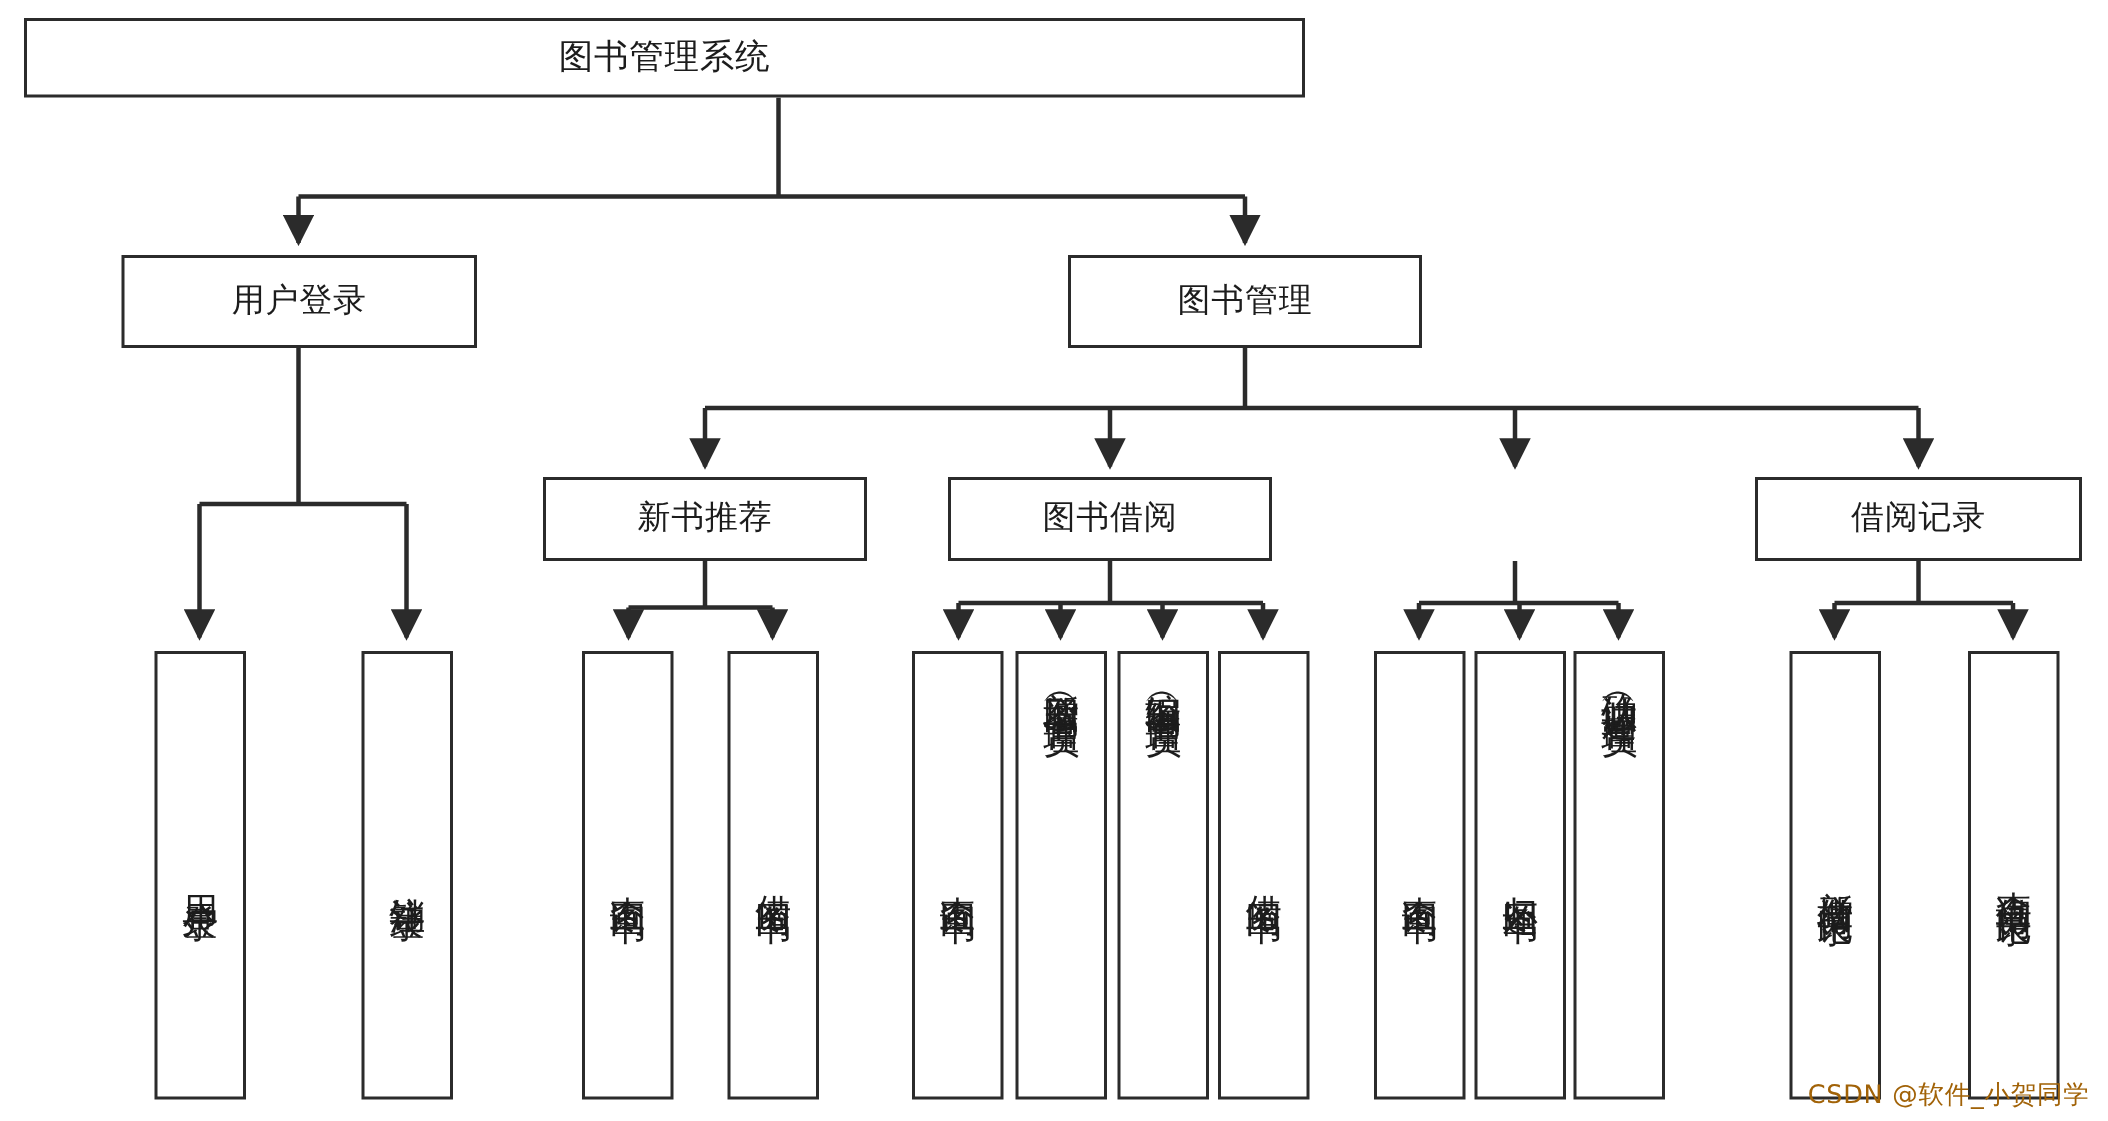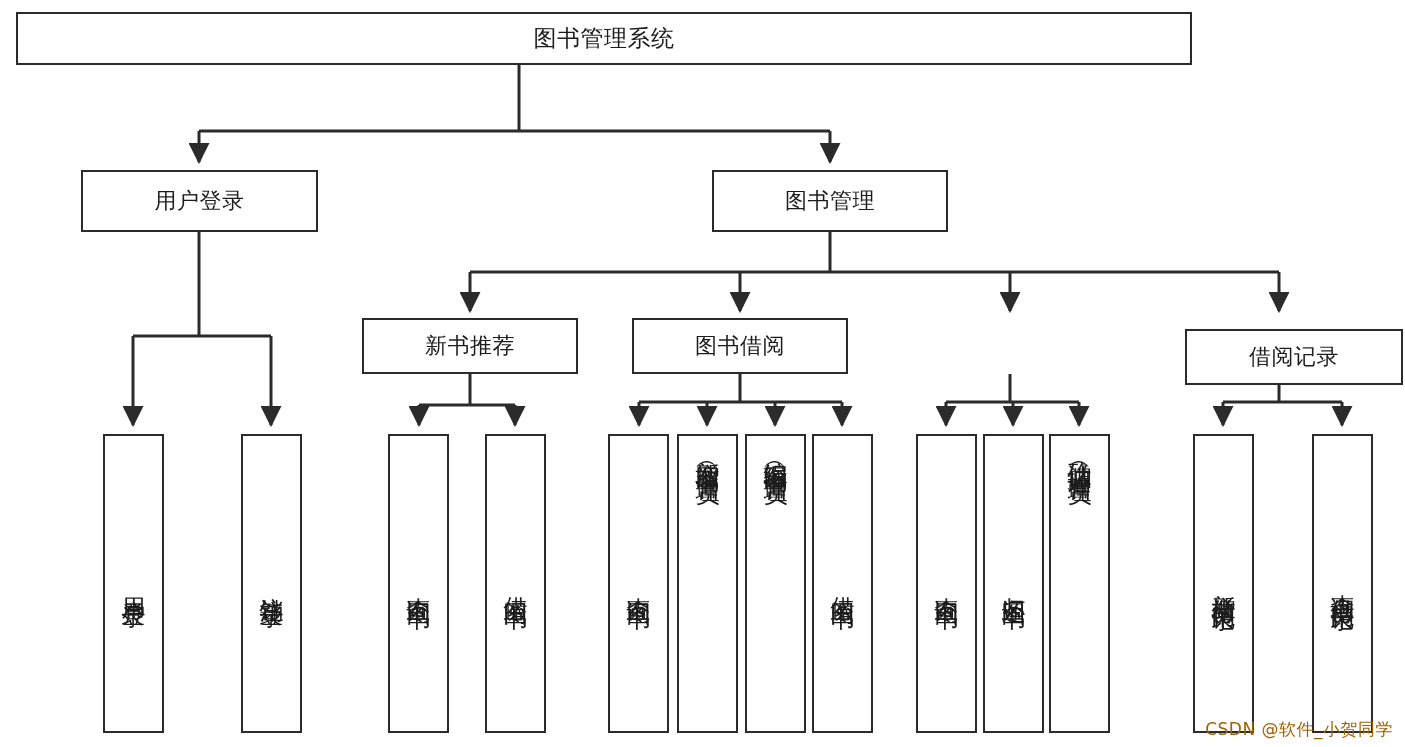--- a/index.html
+++ b/index.html
@@ -130,42 +130,42 @@
       <path d="M 1013 402 L 1013 425" marker-end="url(#arrow)"></path>
       <path d="M 1079 402 L 1079 425" marker-end="url(#arrow)"></path>
 
       <path d="M 1279 374 L 1279 402"></path>
       <path d="M 1223 402 L 1342 402"></path>
       <path d="M 1223 402 L 1223 425" marker-end="url(#arrow)"></path>
       <path d="M 1342 402 L 1342 425" marker-end="url(#arrow)"></path>
     </g>
   </svg>
 
-  <div class="node horiz root" style="left:16px; top:12px; width:1176px; height:53px;">
+  <div class="node horiz root" style="left:16px; top:12px; width:854px; height:53px;">
     <span class="node-label">图书管理系统</span>
   </div>
 
   <div class="node horiz" style="left:81px; top:170px; width:237px; height:62px;">
     <span class="node-label">用户登录</span>
   </div>
 
   <div class="node horiz" style="left:362px; top:318px; width:216px; height:56px;">
     <span class="node-label">新书推荐</span>
   </div>
 
   <div class="node horiz" style="left:712px; top:170px; width:236px; height:62px;">
     <span class="node-label">图书管理</span>
   </div>
 
   <div class="node horiz" style="left:632px; top:318px; width:216px; height:56px;">
     <span class="node-label">图书借阅</span>
   </div>
 
 
-  <div class="node horiz" style="left:1170px; top:329px; width:218px; height:56px;margin-left:15px;">
+  <div class="node horiz" style="left:1170px; top:318px; width:218px; height:56px;">
     <span class="node-label">借阅记录</span>
   </div>
 
   <div class="node vert centered" style="left:103px; top:434px; width:61px; height:299px;">
     <span class="node-label">用户登录</span>
   </div>
 
   <div class="node vert centered" style="left:241px; top:434px; width:61px; height:299px;">
     <span class="node-label">注销登录</span>
   </div>

